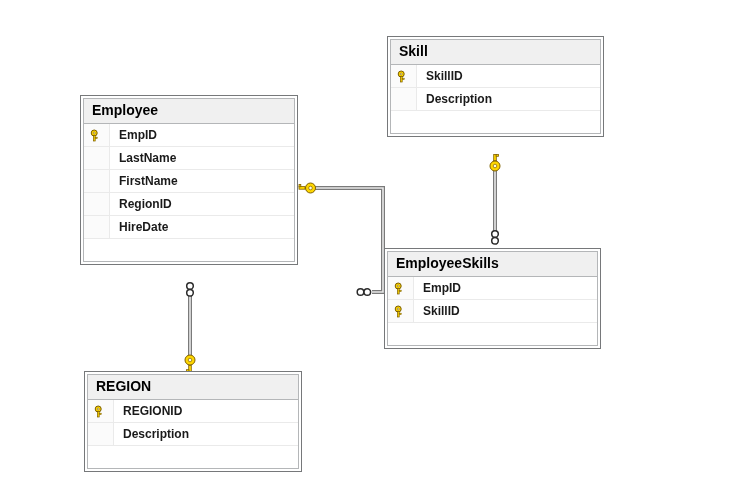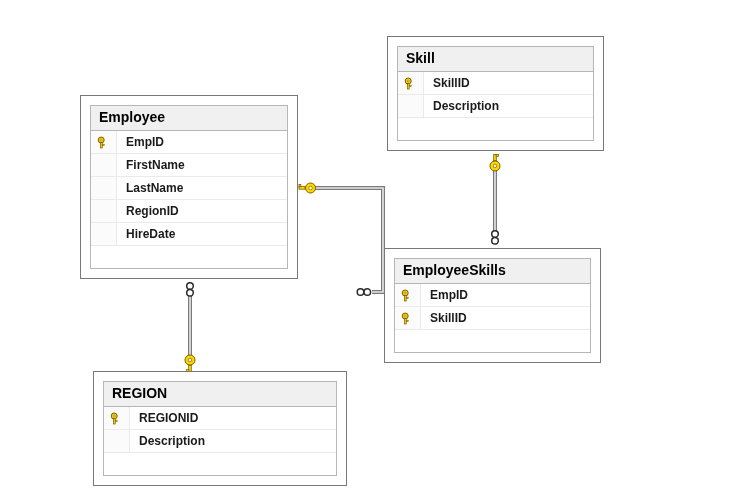--- a/index.html
+++ b/index.html
@@ -28,21 +28,21 @@
     width: 729px;
     height: 491px;
     pointer-events: none;
   }
 
   
   .entity {
     position: absolute;
     background: #ffffff;
     border: 1px solid #76787a;
-    padding: 9px;
+    padding: 2px;
     box-sizing: border-box;
     z-index: 5;
   }
   .entity-inner {
     border: 1px solid #b4b6b8;
     box-sizing: border-box;
     background: #ffffff;
   }
   .entity-header {
     background: #f0f0f0;
@@ -179,26 +179,26 @@
               <circle cx="4.2" cy="4" r="1" fill="#ffffff" stroke="#7a5c00" stroke-width="0.6"></circle>
               <rect x="3.4" y="6.4" width="1.8" height="5.6" fill="#ffd700" stroke="#7a5c00" stroke-width="0.7"></rect>
               <rect x="5.2" y="8.2" width="2" height="1.3" fill="#ffd700" stroke="#7a5c00" stroke-width="0.6"></rect>
             </svg>
           </span>
           <span class="colname">EmpID</span>
         </div>
 
         <div class="row">
           <span class="gutter"></span>
+          <span class="colname">LastName</span>
+        </div>
+
+        <div class="row">
+          <span class="gutter"></span>
           <span class="colname">FirstName</span>
-        </div>
-
-        <div class="row">
-          <span class="gutter"></span>
-          <span class="colname">LastName</span>
         </div>
 
 
         <div class="row">
           <span class="gutter"></span>
           <span class="colname">RegionID</span>
         </div>
 
         <div class="row">
           <span class="gutter"></span>
@@ -274,21 +274,21 @@
         </div>
 
         <div class="row row-empty">
           <span class="gutter"></span>
           <span class="colname"></span>
         </div>
       </div>
     </div>
   </div>
 
-  <div class="entity" id="entity-region" style="left: 93px; top: 371px; width: 254px;">
+  <div class="entity" id="entity-region" style="left: 84px; top: 371px; width: 218px;">
     <div class="entity-inner">
       <div class="entity-header">REGION</div>
       <div class="rows">
 
         <div class="row">
           <span class="gutter">
             <svg class="keyicon" viewBox="0 0 13 13">
               <circle cx="4.2" cy="4" r="3" fill="#ffd700" stroke="#7a5c00" stroke-width="1"></circle>
               <circle cx="4.2" cy="4" r="1" fill="#ffffff" stroke="#7a5c00" stroke-width="0.6"></circle>
               <rect x="3.4" y="6.4" width="1.8" height="5.6" fill="#ffd700" stroke="#7a5c00" stroke-width="0.7"></rect>

